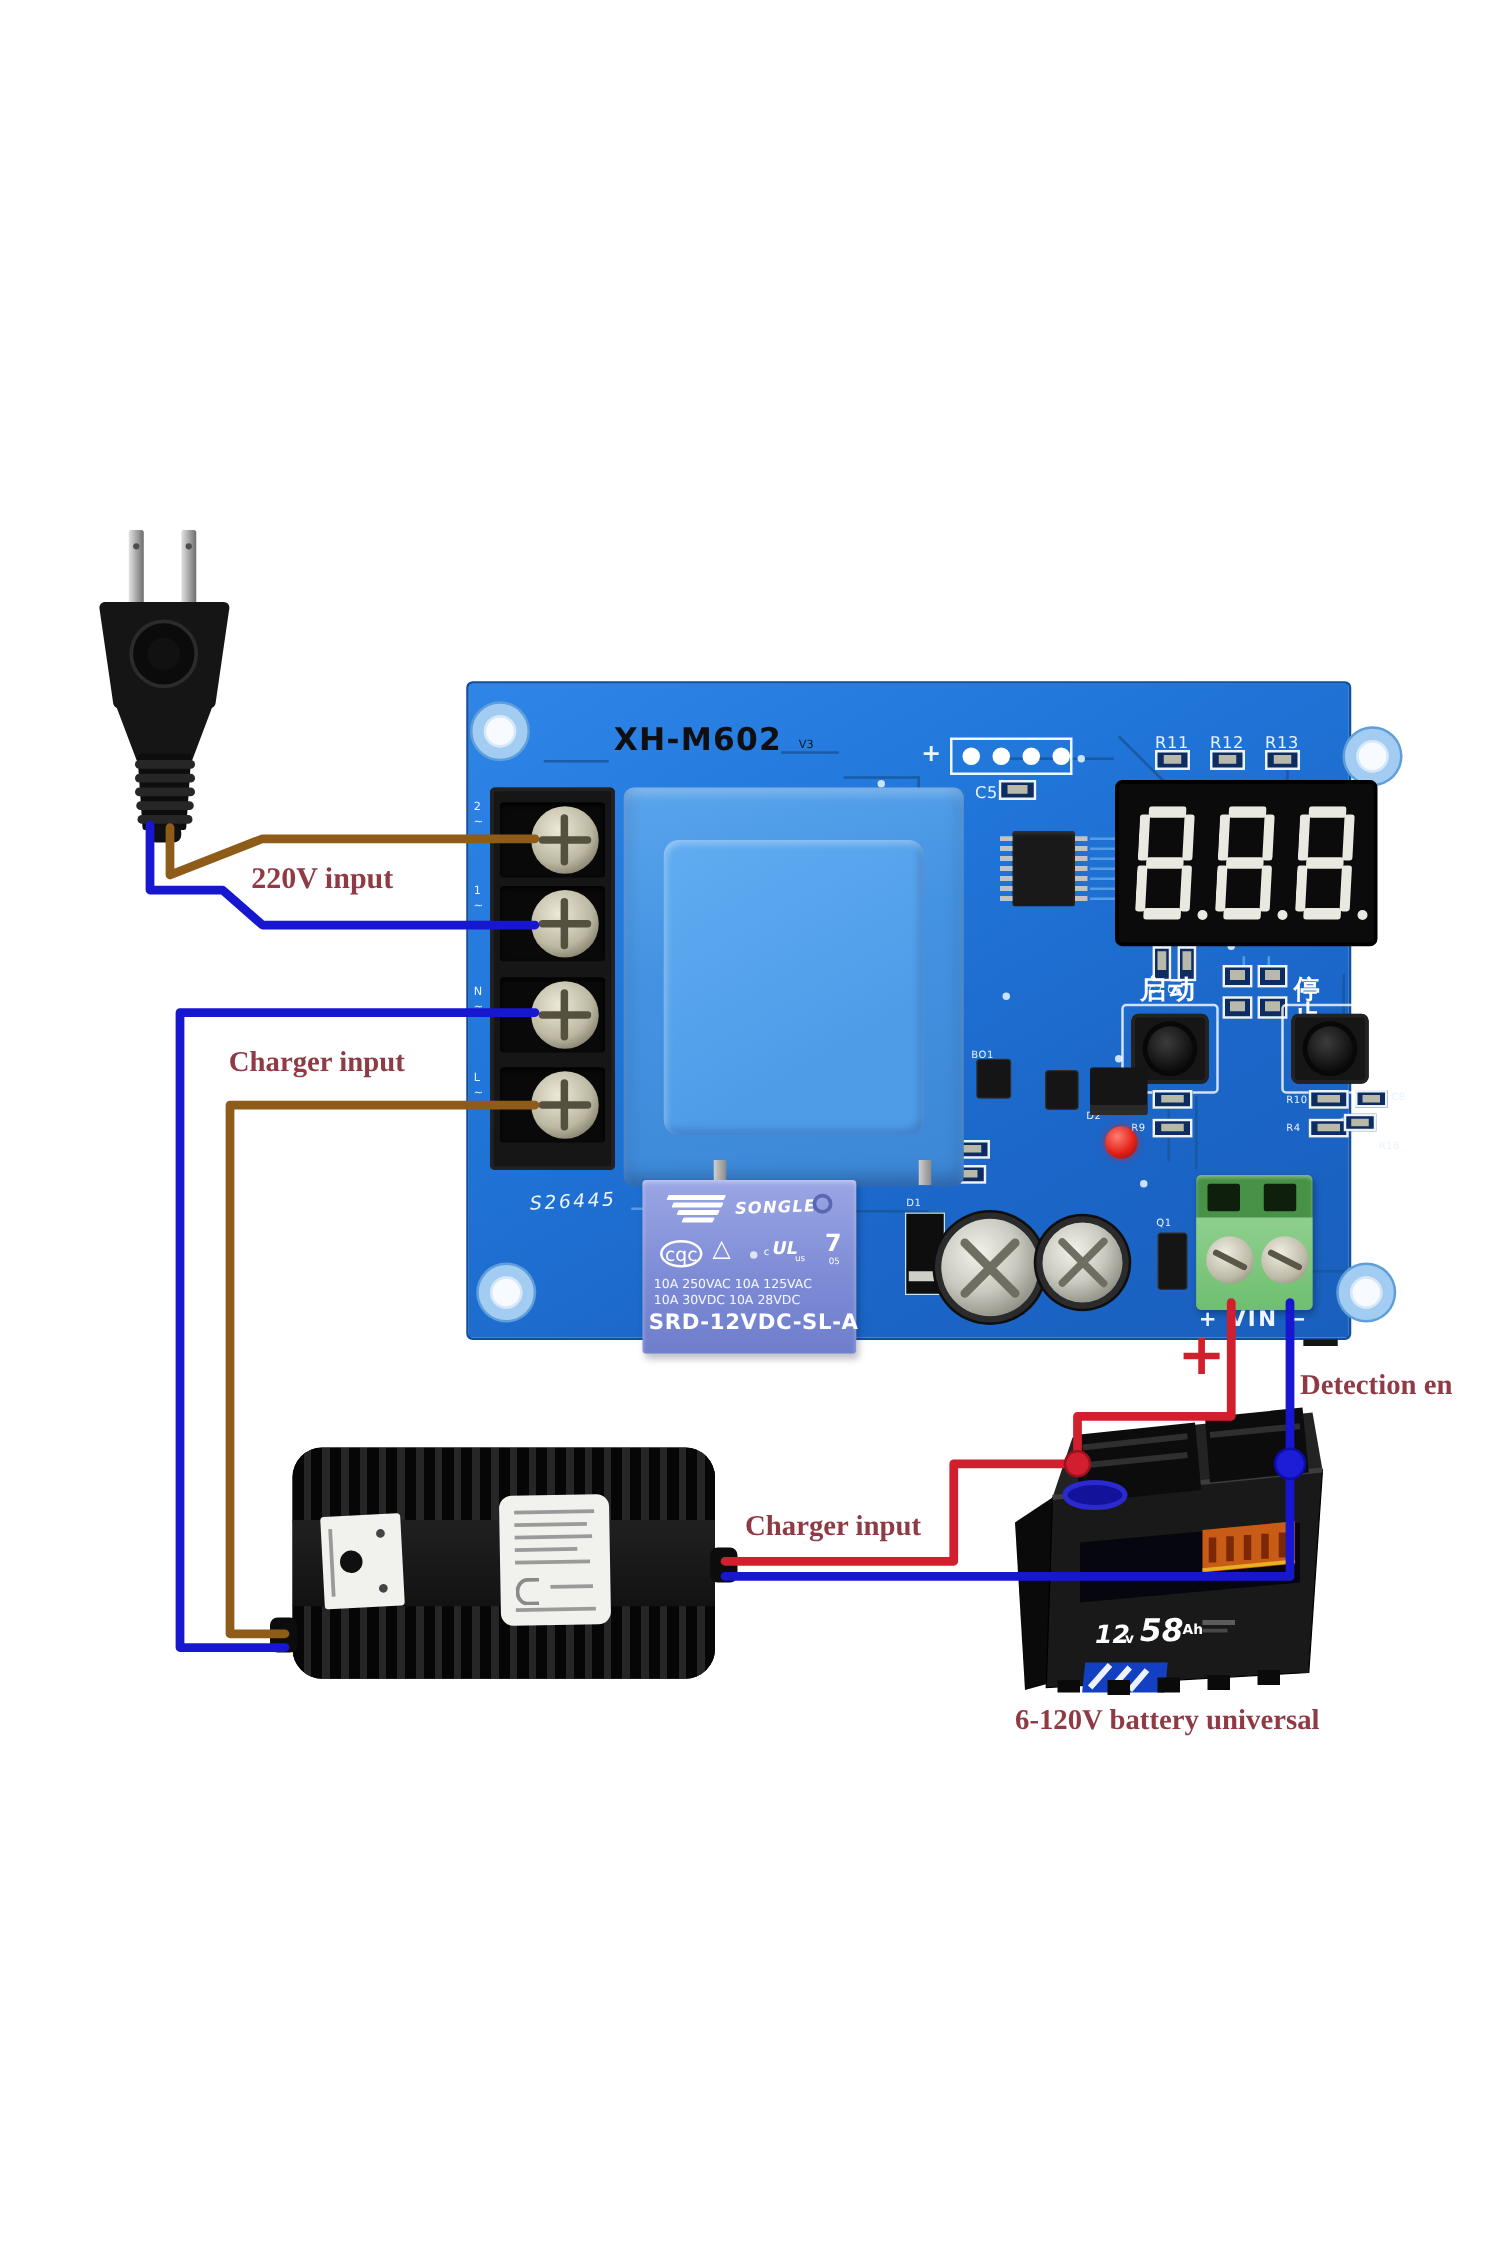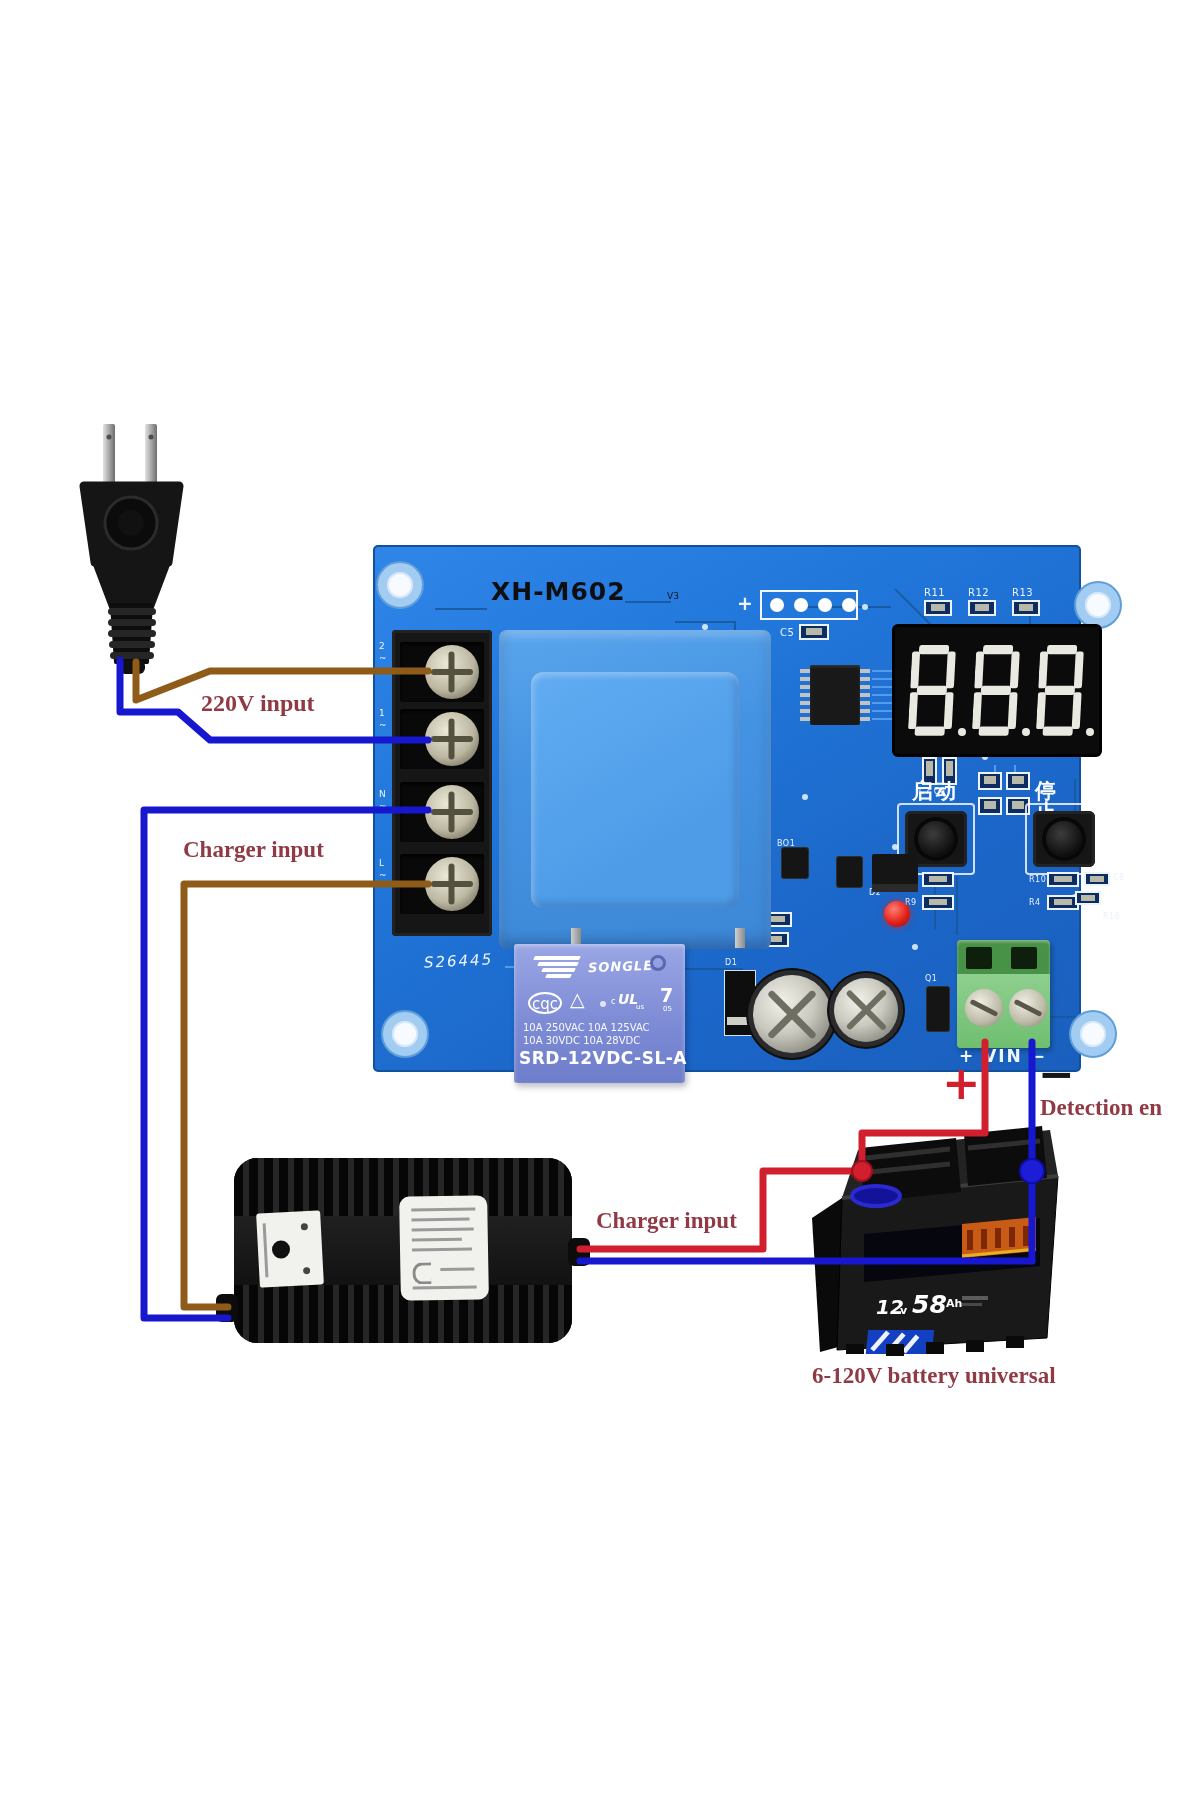--- a/index.html
+++ b/index.html
@@ -10,21 +10,21 @@
   
   .callout{position:absolute;z-index:6;color:#8f3a44;font-family:"Liberation Serif","DejaVu Serif",serif;
            font-weight:bold;white-space:nowrap;}
   
   #board{position:absolute;left:373px;top:545px;width:708px;height:527px;z-index:2;
          background:linear-gradient(150deg,#2f86e8 0%,#2176d9 35%,#1b66c8 70%,#1a5fbd 100%);
          border:2px solid #11509f;border-radius:5px;box-sizing:border-box;}
   .hole{position:absolute;width:44px;height:44px;border-radius:50%;background:#f7fbff;
         border:9px solid #a3ccf2;box-sizing:border-box;box-shadow:0 0 0 2px #5f9fd9, inset 0 0 0 2px #d7e8f8;}
   .silk{position:absolute;color:#eef5ff;line-height:1;}
-  .refdes{position:absolute;font-size:10px;color:#e9f2ff;line-height:1;letter-spacing:.5px;}
+  .refdes{position:absolute;font-size:13px;color:#e9f2ff;line-height:1;letter-spacing:.5px;}
   .smd{position:absolute;border:2px solid #ecf3fd;background:#0d2c62;box-sizing:border-box;}
   .smd i{display:block;margin:2px auto 0 auto;width:62%;height:55%;background:#b9b9aa;}
   .smd.v i{margin:15% auto 0 auto;width:55%;height:62%;}
   
   #tstack{position:absolute;left:17px;top:83px;width:100px;height:306px;background:#161616;
           border-radius:4px;box-shadow:inset 0 0 0 3px #222;}
   .trecess{position:absolute;left:8px;width:84px;height:60px;background:#090909;border-radius:3px;
            box-shadow:inset 0 2px 4px #000;}
   .screw{position:absolute;border-radius:50%;
          background:radial-gradient(circle at 40% 35%,#ece9d8,#bcb8a2 55%,#787462 85%);}
@@ -136,21 +136,21 @@
           <circle cx="360" cy="330" r="3"></circle>
       </g>
     </svg>
 
     <div class="hole" style="left:3px;top:16px;"></div>
     <div class="hole" style="left:701px;top:36px;"></div>
     <div class="hole" style="left:8px;top:465px;"></div>
     <div class="hole" style="left:696px;top:465px;"></div>
 
     <div class="abs" style="left:116px;top:30px;font-size:25px;font-weight:bold;color:#0f0f12;letter-spacing:1px;">XH-M602</div>
-    <div class="abs" style="left:264px;top:44px;font-size:9px;color:#15151a;margin-left:28px;">V3</div>
+    <div class="abs" style="left:264px;top:44px;font-size:9px;color:#15151a;">V3</div>
 
     <div class="silk" style="left:362px;top:47px;font-size:19px;font-weight:bold;">+</div>
     <div class="abs" style="left:385px;top:43px;width:98px;height:30px;border:2px solid #f2f7ff;box-sizing:border-box;">
       <div class="abs" style="left:8px;top:6px;width:14px;height:14px;border-radius:50%;background:#fff;"></div>
       <div class="abs" style="left:32px;top:6px;width:14px;height:14px;border-radius:50%;background:#fff;"></div>
       <div class="abs" style="left:56px;top:6px;width:14px;height:14px;border-radius:50%;background:#fff;"></div>
       <div class="abs" style="left:80px;top:6px;width:14px;height:14px;border-radius:50%;background:#fff;"></div>
     </div>
 
     <div class="refdes" style="left:405px;top:81px;">C5</div>

